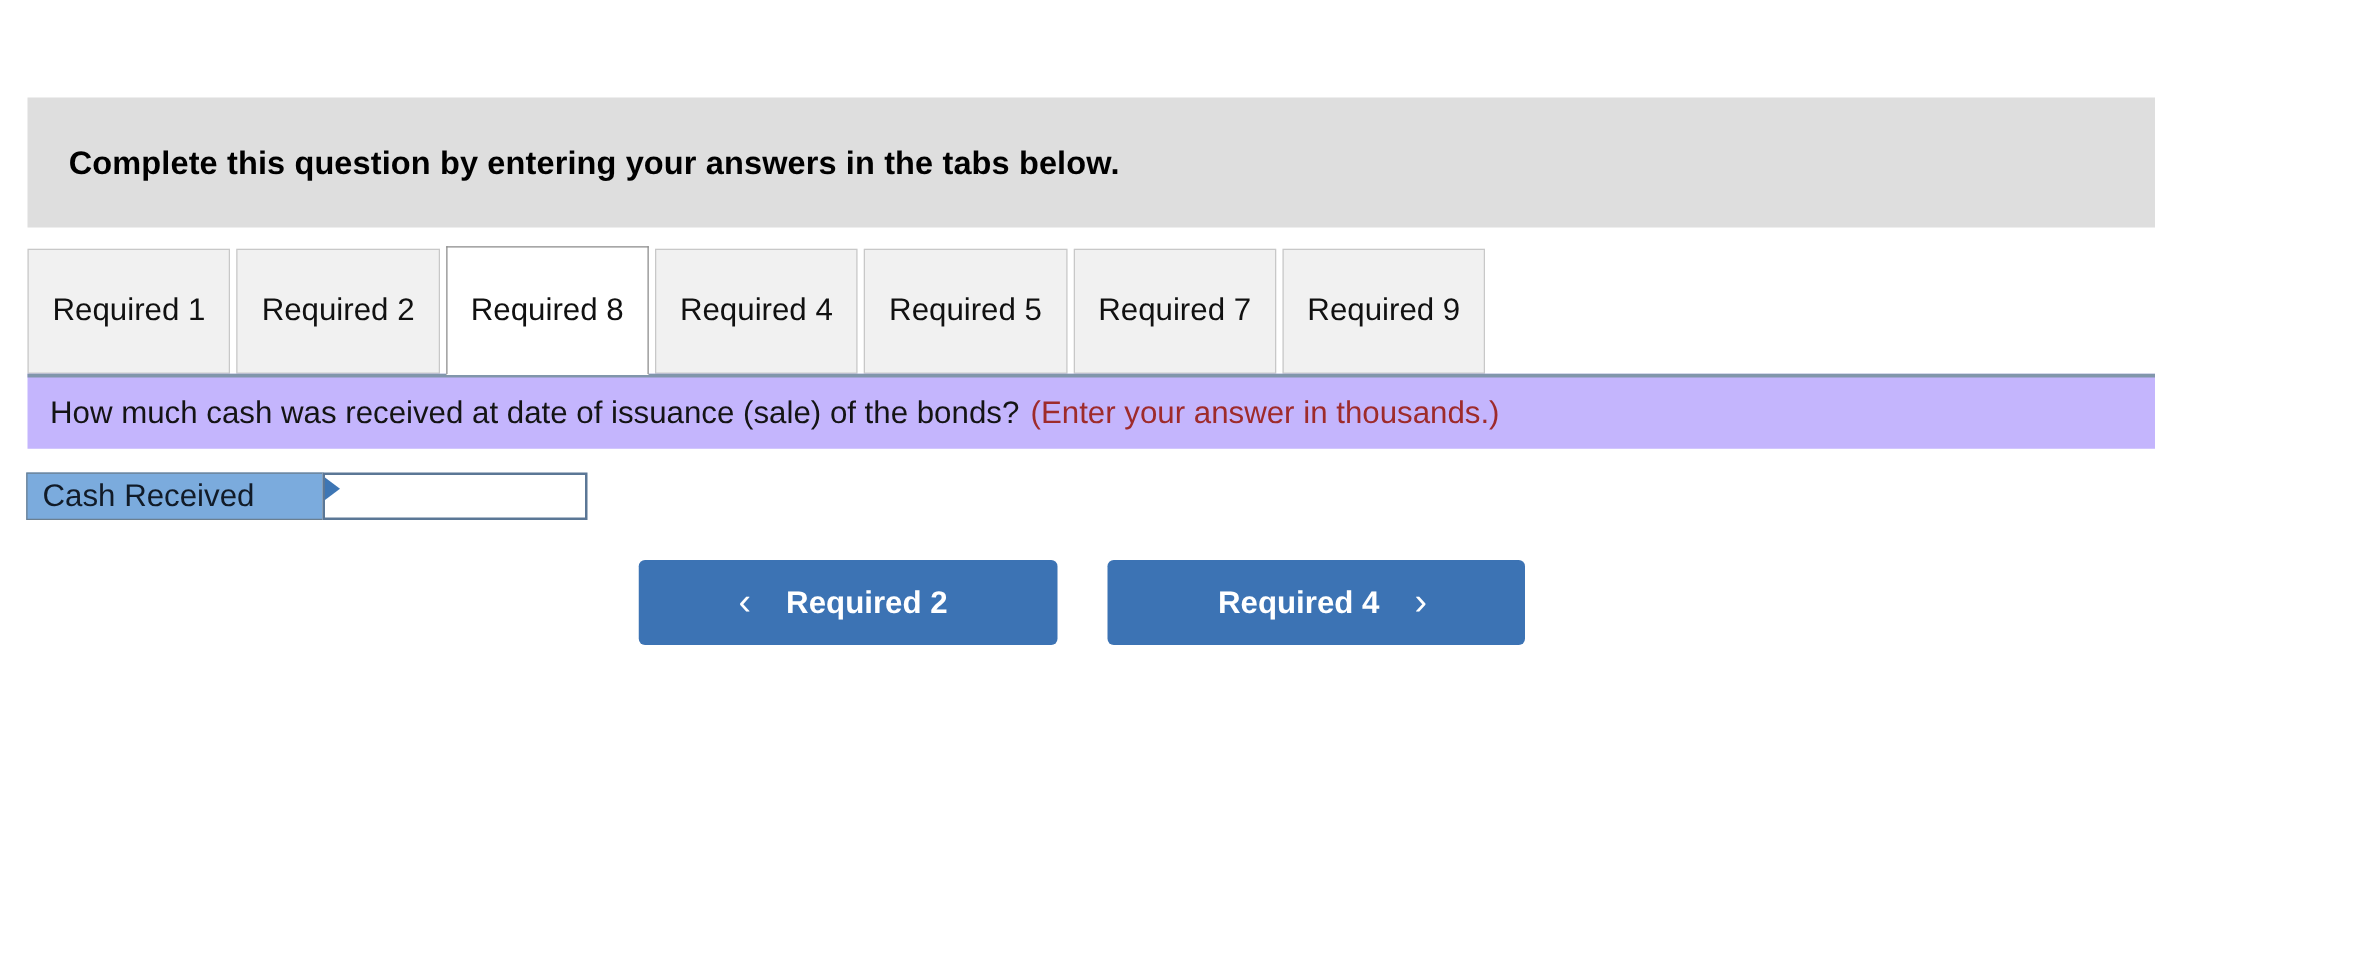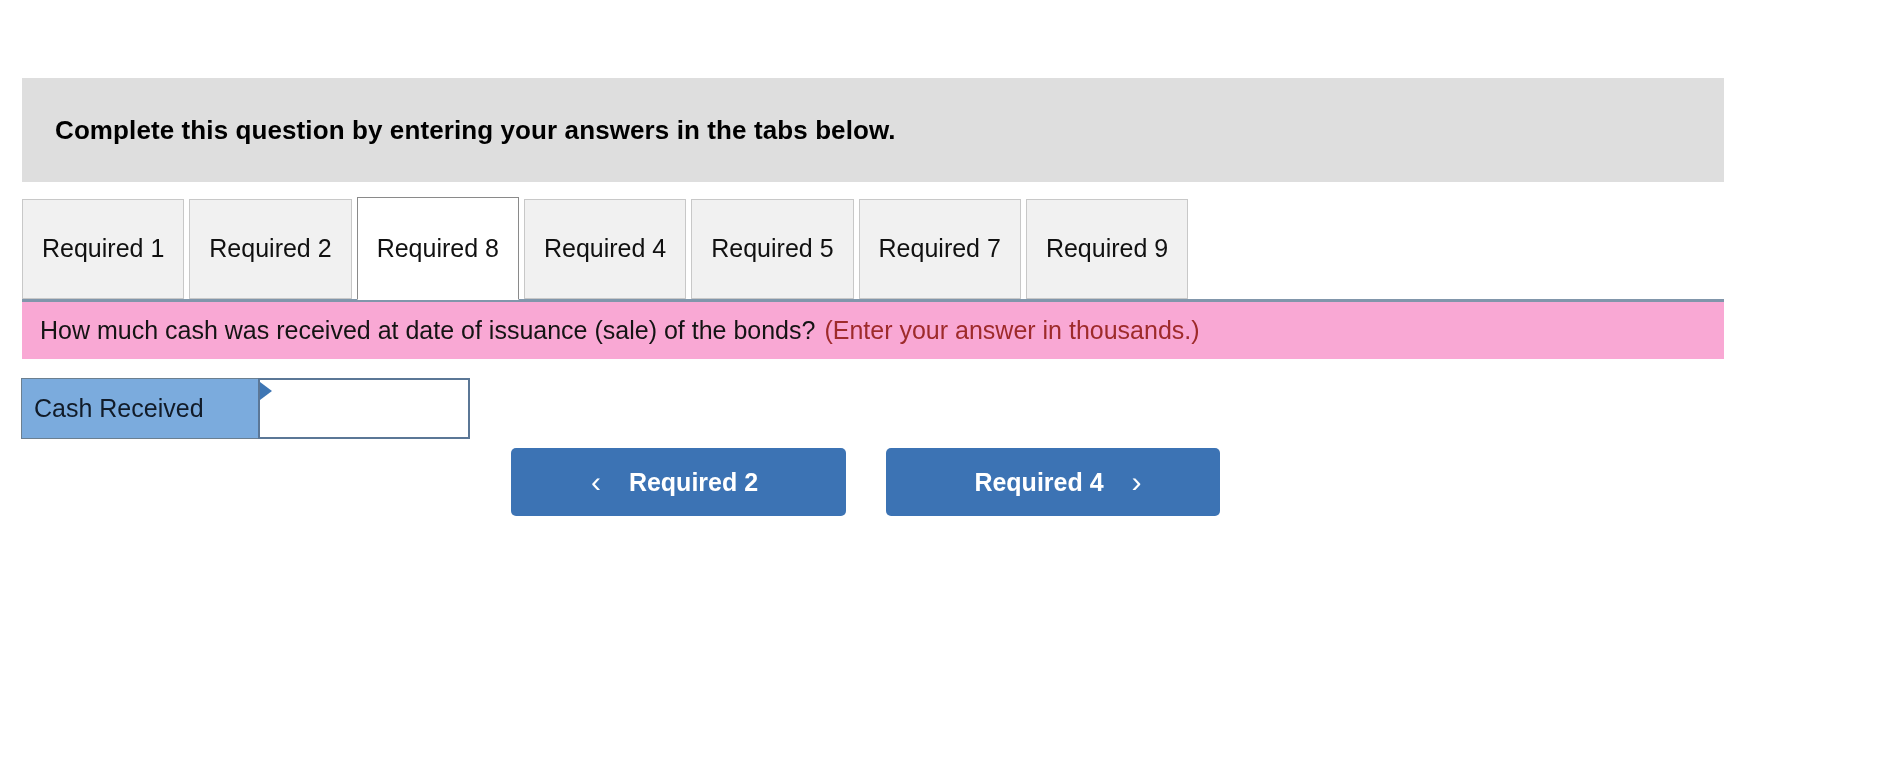--- a/index.html
+++ b/index.html
@@ -93,21 +93,21 @@
     z-index: 3;
   }
 
   
   .question-bar {
     position: absolute;
     left: 10px;
     top: 299px;
     width: 1702px;
     height: 60px;
-    background: #f9a8d4;
+    background: #c4b5fd;
     border-top: 3px solid #8196ab;
     box-sizing: border-box;
     display: flex;
     align-items: center;
     padding-left: 18px;
     z-index: 1;
     text-align: right;
   }
   .question-text {
     font-size: 25px;
@@ -119,21 +119,21 @@
     color: #9e2b2b;
     white-space: nowrap;
     margin-left: 9px;
   }
 
   
   .answer-row {
     position: absolute;
     left: 9px;
     top: 378px;
-    height: 61px;
+    height: 38px;
     display: flex;
     align-items: stretch;
   }
   .answer-label {
     width: 238px;
     background: #7babdd;
     border: 1px solid #6b7f90;
     box-sizing: border-box;
     display: flex;
     align-items: center;

